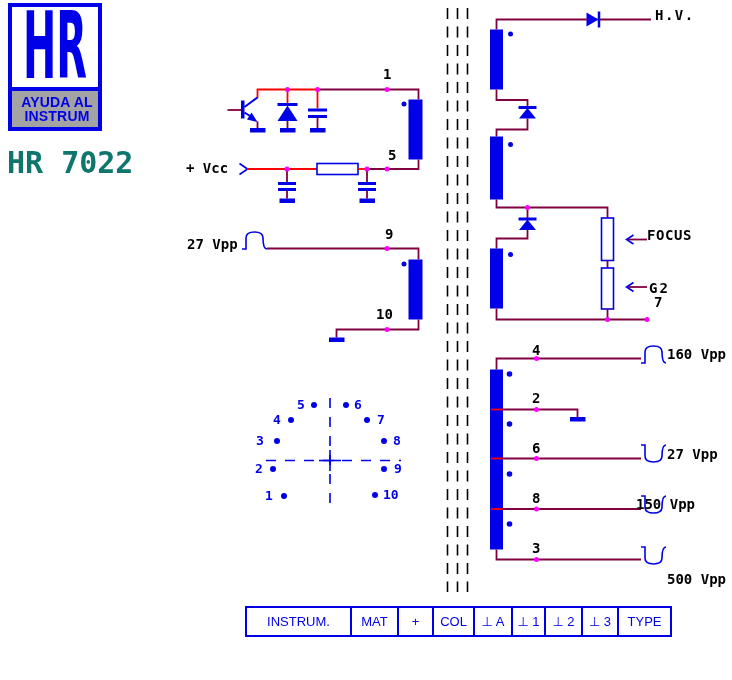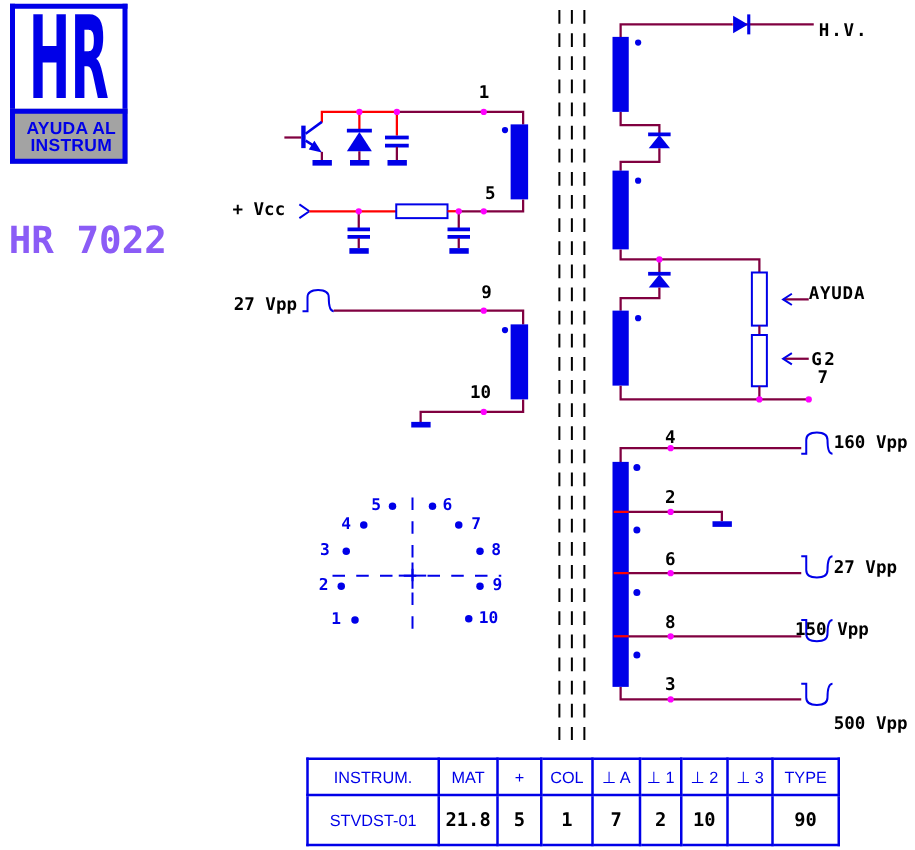--- a/index.html
+++ b/index.html
@@ -14,22 +14,22 @@
   
   .plbl{position:absolute;font:bold 13px "DejaVu Sans Mono",monospace;color:#0000e8;line-height:1;}
   
   .logo-top{position:absolute;left:8px;top:3px;width:94px;height:88px;box-sizing:border-box;
             border:4px solid #0000e8;border-bottom:none;background:#fff;}
   .logo-bottom{position:absolute;left:8px;top:87px;width:94px;height:44px;box-sizing:border-box;
             border:4px solid #0000e8;background:#a3a3a3;display:flex;flex-direction:column;
             justify-content:center;padding-left:4px;text-align:center;}
   .logo-tagline{font:bold 14px "Liberation Sans",sans-serif;color:#0000e8;line-height:14px;
             letter-spacing:0.2px;}
-  .page-title{position:absolute;left:7px;top:178px;font:bold 30px "DejaVu Sans Mono",monospace;
-            color:#8b5cf6;line-height:1;white-space:pre;}
+  .page-title{position:absolute;left:7px;top:148px;font:bold 30px "DejaVu Sans Mono",monospace;
+            color:#0f766e;line-height:1;white-space:pre;}
   
   table.spec{position:absolute;left:245px;top:606px;border-collapse:collapse;
             background:#fff;}
   table.spec td,table.spec th{border:2px solid #0000e8;text-align:center;vertical-align:middle;
             padding:0;}
   table.spec th{height:27px;font:13px "Liberation Sans",sans-serif;color:#0000e8;font-weight:normal;}
   table.spec td{height:38px;font:bold 15px "DejaVu Sans Mono",monospace;color:#000;}
   table.spec td.blue{font:13px "Liberation Sans",sans-serif;color:#0000e8;}
 </style>
 </head>
@@ -234,24 +234,24 @@
     <text x="43" y="71" text-anchor="middle" font-size="92" font-weight="bold" fill="#0000e8" textLength="64" lengthAdjust="spacingAndGlyphs" font-family="DejaVu Sans, sans-serif">HR</text>
   </svg>
 </div>
 <div class="logo-bottom">
   <div class="logo-tagline">AYUDA AL</div>
   <div class="logo-tagline">INSTRUM</div>
 </div>
 
 <div class="page-title">HR 7022</div>
 
-<span class="lbl sp" style="left:655px;top:18px">H.V.</span>
+<span class="lbl sp" style="left:655px;top:8px">H.V.</span>
 <span class="lbl" style="left:186px;top:161px">+ Vcc</span>
 <span class="lbl" style="left:187px;top:237px">27 Vpp</span>
-<span class="lbl" style="left:647px;top:228px;letter-spacing:0.6px">AYUDA</span>
+<span class="lbl" style="left:647px;top:228px;letter-spacing:0.6px">FOCUS</span>
 <span class="lbl" style="left:649px;top:281px;letter-spacing:2px">G2</span>
 <span class="lbl" style="left:654px;top:295px">7</span>
 
 <span class="lbl" style="left:383px;top:67px">1</span>
 <span class="lbl" style="left:388px;top:148px">5</span>
 <span class="lbl" style="left:385px;top:227px">9</span>
 <span class="lbl" style="left:376px;top:307px">10</span>
 
 <span class="lbl" style="left:532px;top:343px">4</span>
 <span class="lbl" style="left:532px;top:391px">2</span>
@@ -292,25 +292,14 @@
     <th>INSTRUM.</th>
     <th>MAT</th>
     <th>+</th>
     <th>COL</th>
     <th>⊥ A</th>
     <th>⊥ 1</th>
     <th>⊥ 2</th>
     <th>⊥ 3</th>
     <th>TYPE</th>
   </tr>
-  <tr>
-    <td class="blue">STVDST-01</td>
-    <td>21.8</td>
-    <td>5</td>
-    <td>1</td>
-    <td>7</td>
-    <td>2</td>
-    <td>10</td>
-    <td></td>
-    <td>90</td>
-  </tr>
 </tbody>
   </table>
 
 </body></html>

